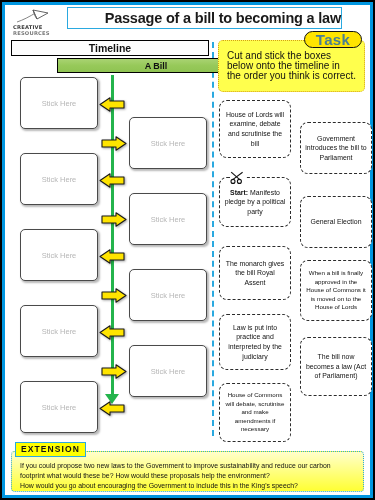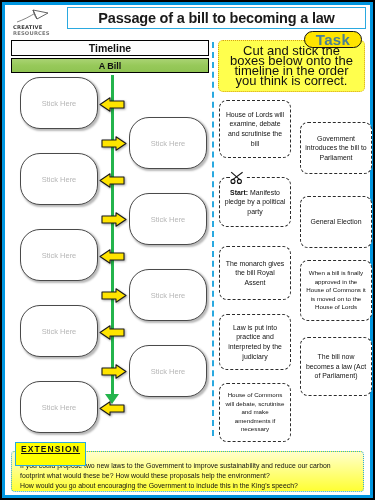--- a/index.html
+++ b/index.html
@@ -31,25 +31,25 @@
   }
   .plane { position: absolute; left: 2px; top: 0px; }
   .logo-text {
     position: absolute; left: 0px; top: 17px;
     font-size: 5.2px; font-weight: bold; line-height: 5.6px;
     letter-spacing: 0.2px; color: #3d3d3d;
     font-family: "DejaVu Sans", sans-serif;
   }
   .logo-text .l2 { color: #7a7a7a; }
   .title-bar {
-    position: absolute; left: 58px; top: 1px; right: 0;
+    position: absolute; left: 58px; top: 1px; right: 24px;
     height: 22px;
     border: 1.5px solid #2aa9e0;
     background: #ffffff;
-    display: flex; align-items: center; justify-content: center;
+    display: flex; align-items: center; justify-content: flex-end;
   }
   .title-bar span {
     font-size: 14.5px; font-weight: bold; color: #1a1a1a;
     letter-spacing: -0.2px;
   }
 
   
   .columns { position: absolute; left: 0; top: 34px; right: 0; bottom: 56px; }
   .divider {
     position: absolute; left: 203px; top: 2px; bottom: 2px;
@@ -61,20 +61,21 @@
   .bar {
     position: relative; height: 15px; width: 100%;
     border: 1.2px solid #000;
     display: flex; align-items: center; justify-content: center;
     font-size: 9px; font-weight: bold; color: #111;
   }
   .bar-timeline { background: #fdfdfd; height: 16px; font-size: 10.5px; }
   .bar-bill {
     margin-top: 2px;
     background: linear-gradient(to bottom, #a9d372 0%, #97c95a 50%, #8fc352 100%);
+    margin-left: 46px;
   }
   .bar-law {
     position: absolute; left: 8px; right: 2px; bottom: 2px;
     background: linear-gradient(to bottom, #d3a0a0 0%, #c78c8c 50%, #b77a7a 100%);
   }
   .timeline-area {
     position: absolute; left: 0; right: 0; top: 35px; bottom: 20px;
   }
   .spine {
     position: absolute; left: 100px; top: 0; bottom: 8px;
@@ -84,21 +85,21 @@
     position: absolute; left: 94px; bottom: -1px;
     width: 0; height: 0;
     border-left: 7px solid transparent;
     border-right: 7px solid transparent;
     border-top: 10px solid #24b44c;
   }
   .stick {
     position: absolute;
     width: 78px; height: 52px;
     border: 1.2px solid #4a4a4a;
-    border-radius: 20px;
+    border-radius: 5px;
     background: #ffffff;
     box-shadow: 1.5px 1.5px 2px rgba(0,0,0,0.28);
     display: flex; align-items: center; justify-content: center;
   }
   .stick span { font-size: 7.5px; color: #b6b6b6; }
   .stick.left  { left: 9px; }
   .stick.right { left: 118px; }
 
   .arrow {
     position: absolute; width: 26px; height: 15px;
@@ -120,21 +121,21 @@
   .task-box {
     position: absolute; left: 0; top: 0; right: 1px;
     height: 52px;
     background: #ffff4d;
     border: 1.6px dotted #d4a017;
     border-radius: 5px;
     display: flex; align-items: center; justify-content: center;
     padding: 4px 8px;
   }
   .task-box p {
-    font-size: 13px; color: #111; text-align: center; line-height: 10px;
+    font-size: 10px; color: #111; line-height: 10px;
   }
 
   .cards { position: absolute; left: 0; top: 58px; right: 1px; bottom: 0; }
   .card {
     position: absolute;
     border: 1.6px dashed #2b2b2b;
     border-radius: 8px;
     background: #ffffff;
     display: flex; align-items: center; justify-content: center;
     text-align: center;
@@ -153,24 +154,23 @@
 
   
   .extension {
     position: absolute; left: 2px; right: 2px; bottom: 2px;
     height: 50px;
   }
   .ext-label {
     position: absolute; left: 4px; top: 0; z-index: 3;
     background: #ffff00;
     border: 1.6px solid #2aa9e0;
-    padding: 1px 5px 11px 5px;
+    padding: 1px 5px 2px 5px;
     font-size: 8.5px; font-weight: bold; color: #111;
     letter-spacing: 1.1px;
-    text-decoration: underline;
   }
   .ext-box {
     position: absolute; left: 0; right: 0; top: 9px; bottom: 0;
     background: linear-gradient(to bottom, #ffffcc 0%, #ffff33 100%);
     border: 1.6px dotted #2aa9e0;
     border-radius: 4px;
     padding: 9px 8px 4px 8px;
   }
   .ext-box p {
     font-size: 6.9px; line-height: 10.2px; color: #111;

